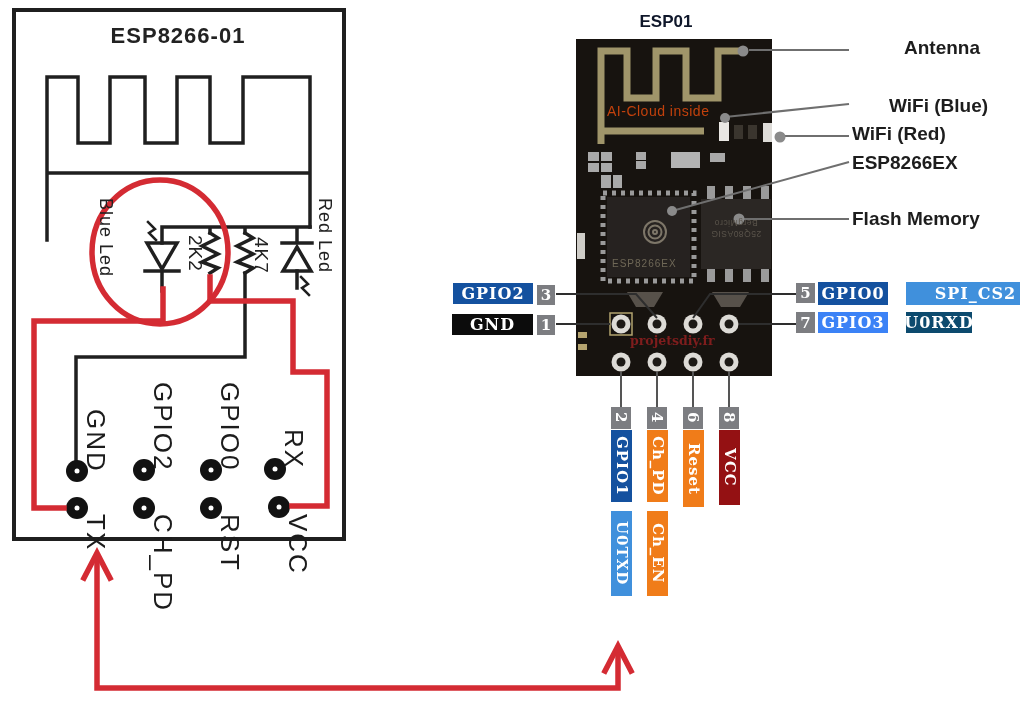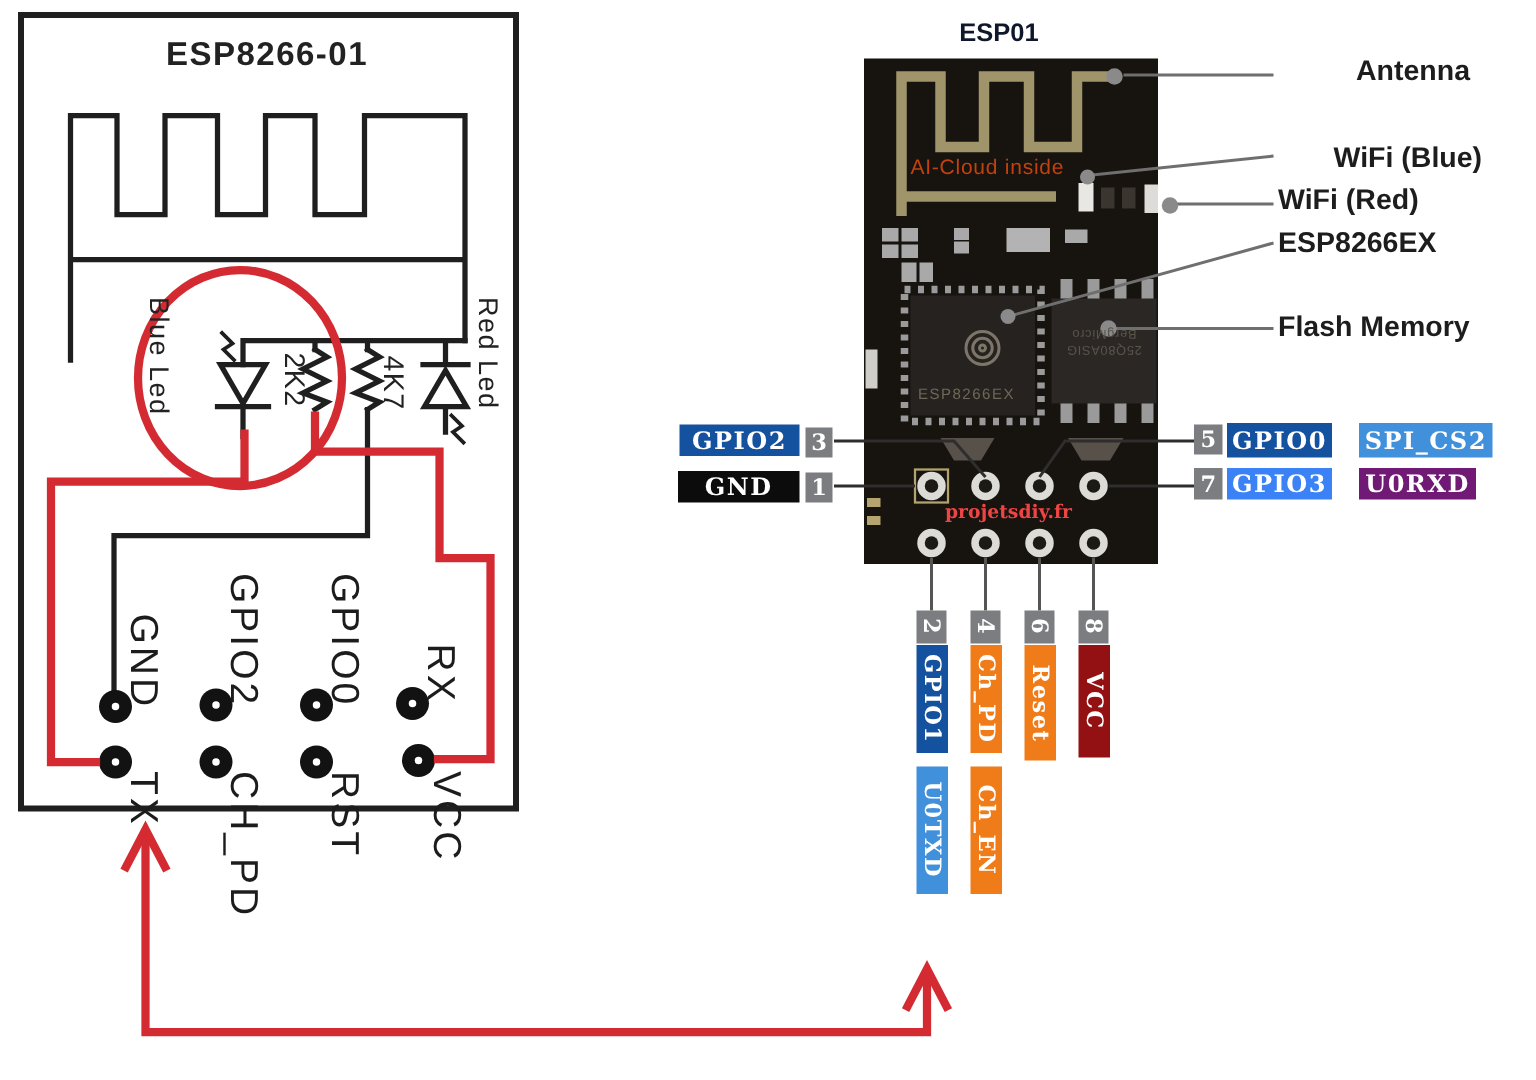--- a/index.html
+++ b/index.html
@@ -17,21 +17,21 @@
   .hbox{display:flex;align-items:center;justify-content:center;color:#fff;
         font:700 16px "DejaVu Serif",serif;letter-spacing:1px;}
   .nboxh{display:flex;align-items:center;justify-content:center;color:#fff;
         font:700 15px "DejaVu Serif",serif;}
   .vbox{writing-mode:vertical-rl;display:flex;align-items:center;justify-content:center;
         color:#fff;font:700 15px "DejaVu Serif",serif;letter-spacing:1px;}
   .silk{font:400 14px "Liberation Sans",sans-serif;color:#c2410c;letter-spacing:0.5px;}
   .chiptxt{font:400 10px "Liberation Sans",sans-serif;color:#6f6857;letter-spacing:1px;}
   .flashtxt{transform:rotate(180deg);text-align:center;font:400 8.5px "Liberation Sans",sans-serif;
             color:#5a544b;line-height:1.35;letter-spacing:0.5px;}
-  .watermark{font:700 12.5px "DejaVu Serif",serif;color:#ef4444;text-align:center;}
+  .watermark{font:700 12.5px "DejaVu Serif",serif;color:#7f1d1d;text-align:center;}
 </style>
 </head>
 <body>
 
 <div id="stage">
 
   <svg width="1024" height="720" viewBox="0 0 1024 720">
 
     <g stroke="#1f1f1f" fill="none" stroke-width="3.5" stroke-linecap="square">
       <rect x="14" y="10" width="330" height="529" stroke-width="4"></rect>
@@ -192,24 +192,24 @@
   <div class="abs ann" style="left:852px;top:152px;">ESP8266EX</div>
   <div class="abs ann" style="left:852px;top:208px;">Flash Memory</div>
 
   <div class="abs hbox" style="left:453px;top:283px;width:80px;height:21px;background:#14519f;">GPIO2</div>
   <div class="abs nboxh" style="left:537px;top:285px;width:18px;height:20px;background:#7c7d81;">3</div>
   <div class="abs hbox" style="left:452px;top:314px;width:81px;height:21px;background:#0c0c0c;">GND</div>
   <div class="abs nboxh" style="left:537px;top:315px;width:18px;height:20px;background:#7c7d81;">1</div>
 
   <div class="abs nboxh" style="left:796px;top:283px;width:19px;height:20px;background:#7c7d81;">5</div>
   <div class="abs hbox" style="left:818px;top:282px;width:70px;height:23px;background:#14519f;">GPIO0</div>
-  <div class="abs hbox" style="left:906px;top:282px;width:89px;height:23px;background:#4090dc;">SPI_CS2</div>
+  <div class="abs hbox" style="left:906px;top:282px;width:89px;height:23px;background:#4090dc;padding-left:25px;">SPI_CS2</div>
   <div class="abs nboxh" style="left:796px;top:312px;width:19px;height:21px;background:#7c7d81;">7</div>
   <div class="abs hbox" style="left:818px;top:312px;width:70px;height:21px;background:#3b82f6;">GPIO3</div>
-  <div class="abs hbox" style="left:906px;top:312px;width:78px;height:21px;background:#701a75;">U0RXD</div>
+  <div class="abs hbox" style="left:906px;top:312px;width:66px;height:21px;background:#0c4a6e;">U0RXD</div>
 
   <div class="abs vbox" style="left:611px;top:407px;width:20px;height:22px;background:#7c7d81;">2</div>
   <div class="abs vbox" style="left:647px;top:407px;width:20px;height:22px;background:#7c7d81;">4</div>
   <div class="abs vbox" style="left:683px;top:407px;width:20px;height:22px;background:#7c7d81;">6</div>
   <div class="abs vbox" style="left:719px;top:407px;width:20px;height:22px;background:#7c7d81;">8</div>
 
   <div class="abs vbox" style="left:611px;top:430px;width:21px;height:72px;background:#14519f;">GPIO1</div>
   <div class="abs vbox" style="left:647px;top:430px;width:21px;height:72px;background:#f07c19;">Ch_PD</div>
   <div class="abs vbox" style="left:683px;top:430px;width:21px;height:77px;background:#f07c19;">Reset</div>
   <div class="abs vbox" style="left:719px;top:430px;width:21px;height:75px;background:#941113;">VCC</div>

